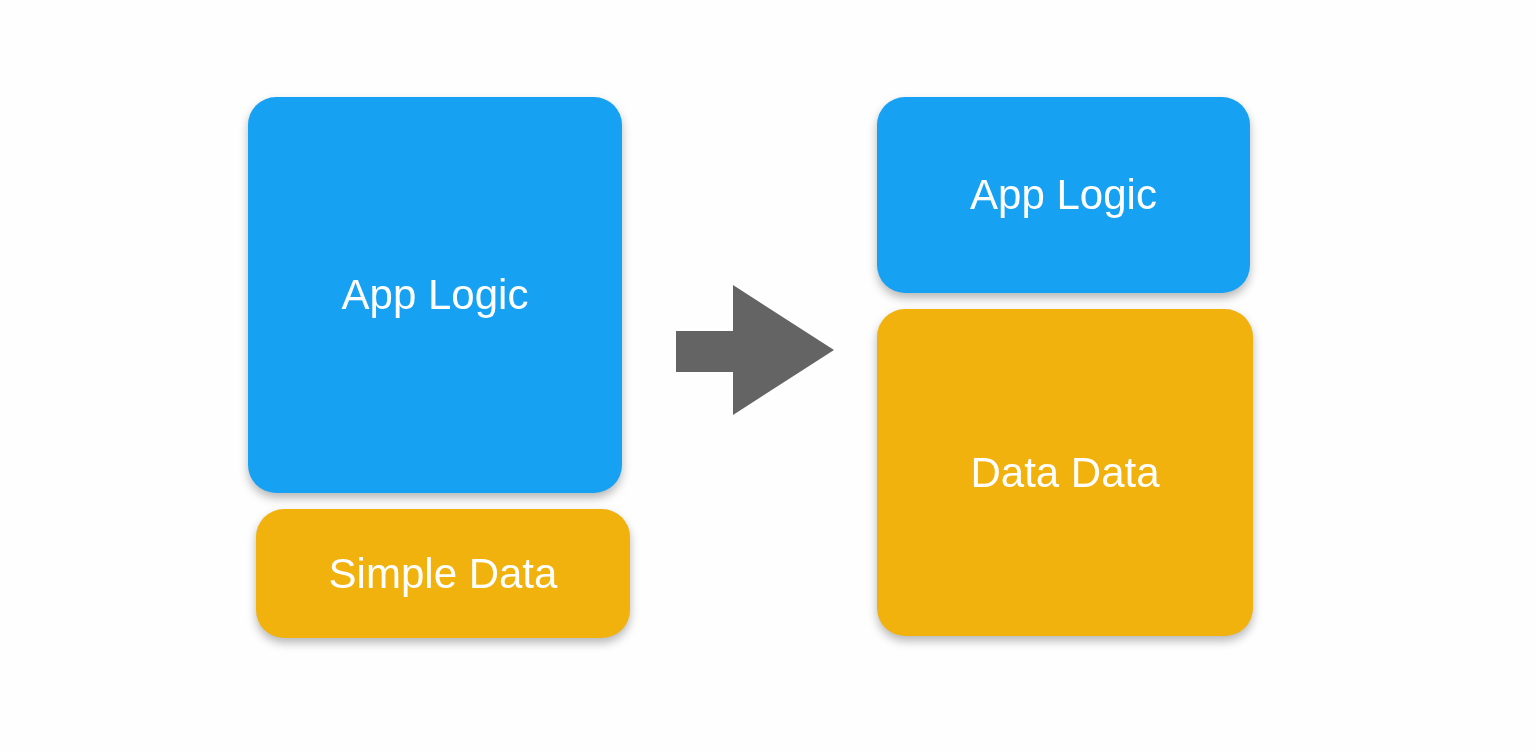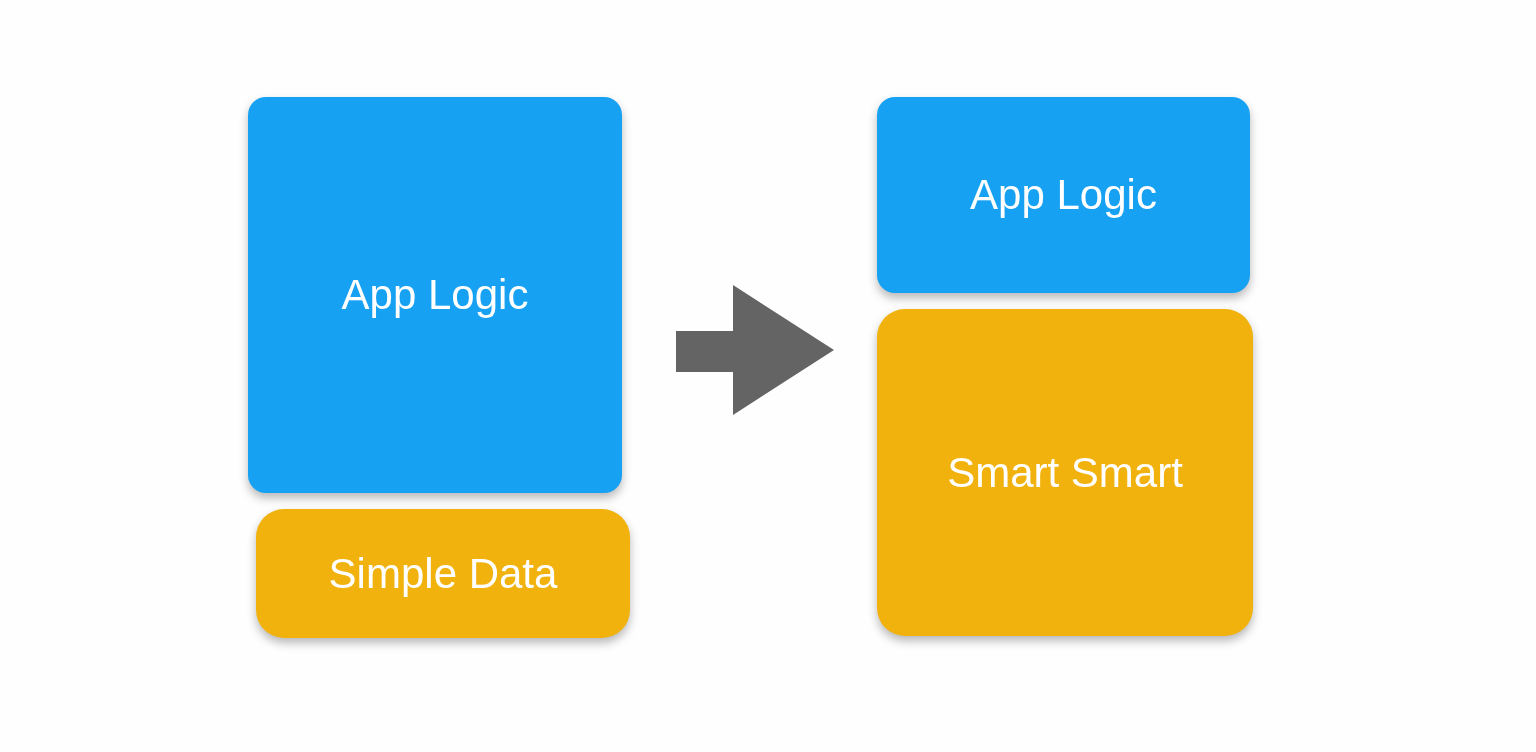--- a/index.html
+++ b/index.html
@@ -22,21 +22,21 @@
     align-items: center;
     justify-content: center;
     box-shadow: 0 5px 10px rgba(0, 0, 0, 0.28);
   }
   .box .label {
     color: var(--label-text, #ffffff);
     font-size: 42px;
     line-height: 1;
     white-space: nowrap;
   }
-  .box.blue   { background: var(--blue, #16a1f3); border-radius: 18px; }
+  .box.blue   { background: var(--blue, #16a1f3); }
   .box.yellow { background: var(--yellow, #f2b20d); }
 
   
   .before-app-logic  { left: 248px; top:  97px; width: 374px; height: 396px; }
   .before-data       { left: 248px; top: 509px; width: 374px; height: 129px; margin-left: 8px; }
 
   
   .after-app-logic   { left: 877px; top:  97px; width: 373px; height: 196px; }
   .after-data        { left: 877px; top: 309px; width: 376px; height: 327px; }
 
@@ -68,16 +68,16 @@
     <svg viewBox="0 0 158 130" xmlns="http://www.w3.org/2000/svg" aria-hidden="true">
       <polygon points="0,46 57,46 57,0 158,65 57,130 57,87 0,87"></polygon>
     </svg>
   </div>
 
   <div class="box blue after-app-logic">
     <span class="label">App Logic</span>
   </div>
 
   <div class="box yellow after-data">
-    <span class="label">Smart Smart</span>
+    <span class="label">Data Data</span>
   </div>
 
 </div>
 
 </body></html>

